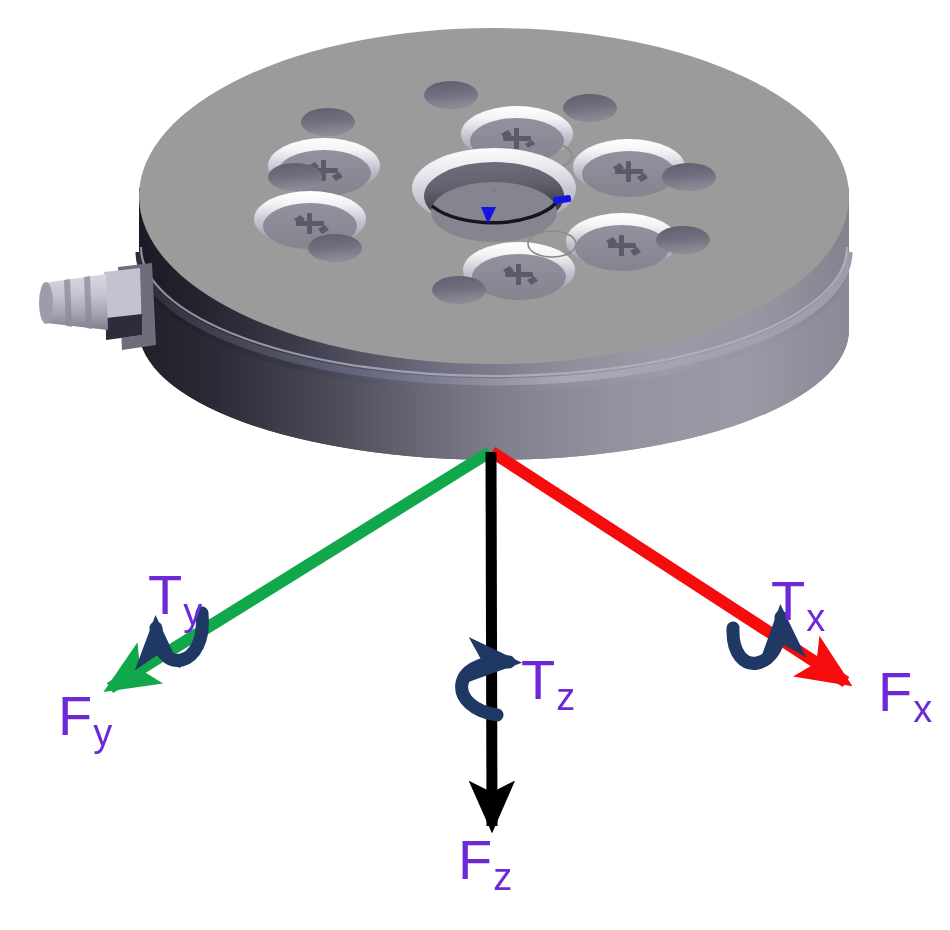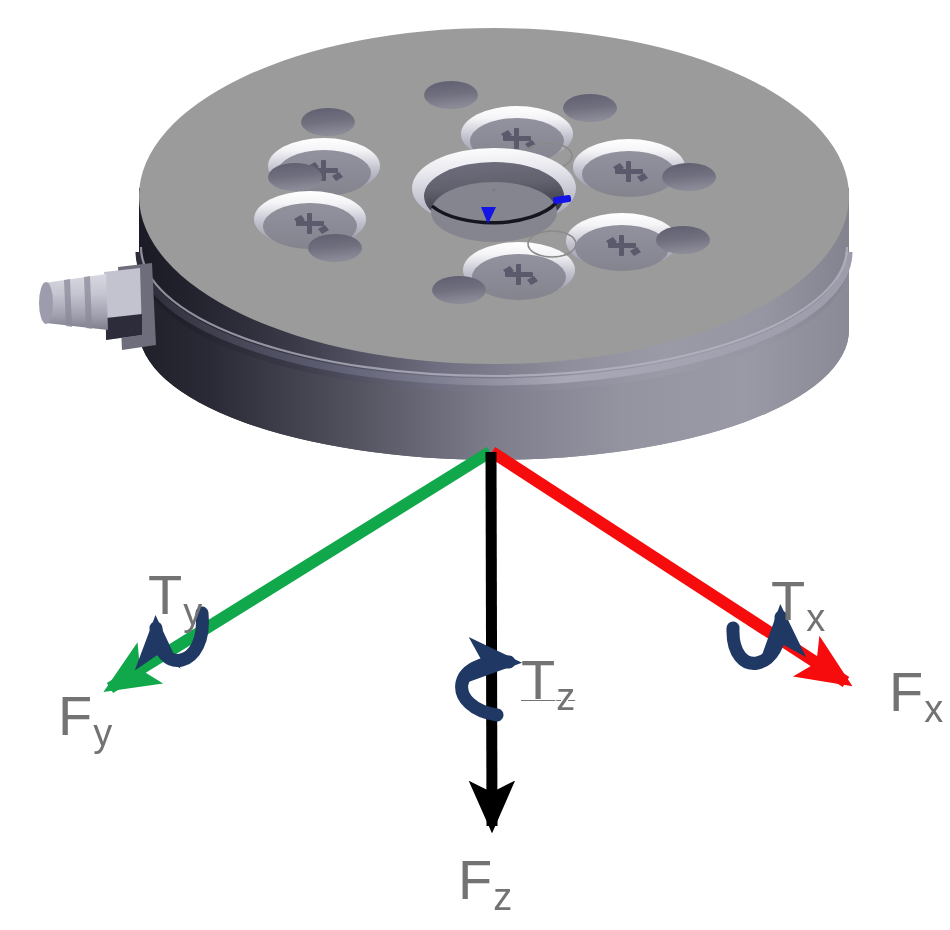--- a/index.html
+++ b/index.html
@@ -1,21 +1,21 @@
 <!DOCTYPE html>
 <html><head>
 <meta charset="utf-8">
 <title>Force Torque Sensor Axes Diagram</title>
 <style>
   html,body{margin:0;padding:0;background:#ffffff;}
   body{width:950px;height:930px;overflow:hidden;
        font-family:"Liberation Sans",sans-serif;}
   #stage{position:relative;width:950px;height:930px;background:#ffffff;}
   #scene{position:absolute;left:0;top:0;width:950px;height:930px;}
-  .lbl{position:absolute;color:#737373;font-family:"Liberation Sans",sans-serif;
+  .lbl{position:absolute;color:#6d28d9;font-family:"Liberation Sans",sans-serif;
        font-weight:400;line-height:1;white-space:nowrap;}
   .lbl .base{font-size:56px;}
   .lbl .sub{font-size:38px;vertical-align:-0.30em;margin-left:1px;}
 </style>
 </head>
 <body>
 
 <div id="stage">
 
   <svg id="scene" viewBox="0 0 950 930" xmlns="http://www.w3.org/2000/svg">
@@ -221,33 +221,33 @@
       <path d="M202,613 C208,668 158,678 156,628" marker-end="url(#mkNavy)"></path>
       <path d="M733,628 C731,681 784,672 781,617" marker-end="url(#mkNavy)"></path>
       <path d="M497,715 C448,708 448,659 509,662" marker-end="url(#mkNavy)"></path>
     </g>
   </svg>
 
   <div class="lbl" style="left:58px;  top:688px;">
     <span class="base">F</span><span class="sub">y</span>
   </div>
 
-  <div class="lbl" style="left:878px; top:664px;margin-left:11px;">
+  <div class="lbl" style="left:878px; top:664px;">
     <span class="base">F</span><span class="sub">x</span>
   </div>
 
-  <div class="lbl" style="left:458px; top:852px;">
+  <div class="lbl" style="left:458px; top:832px;">
     <span class="base">F</span><span class="sub">z</span>
   </div>
 
   <div class="lbl" style="left:148px; top:567px;">
     <span class="base">T</span><span class="sub">y</span>
   </div>
 
   <div class="lbl" style="left:771px; top:573px;">
     <span class="base">T</span><span class="sub">x</span>
   </div>
 
-  <div class="lbl" style="left:521px; top:652px;text-decoration:underline;">
+  <div class="lbl" style="left:521px; top:652px;">
     <span class="base">T</span><span class="sub">z</span>
   </div>
 
 </div>
 
 </body></html>

